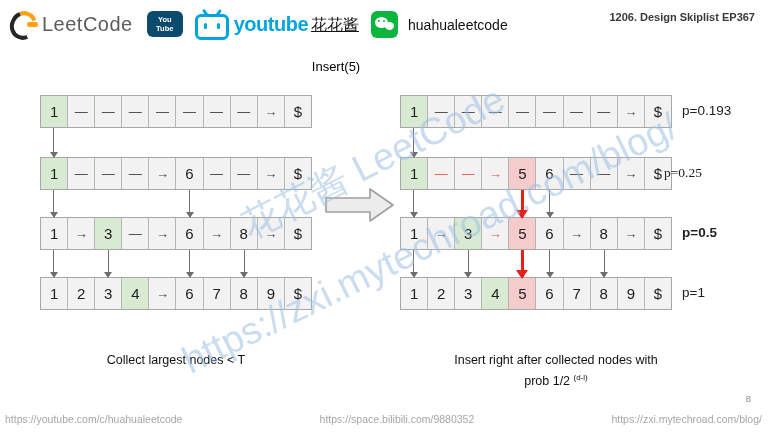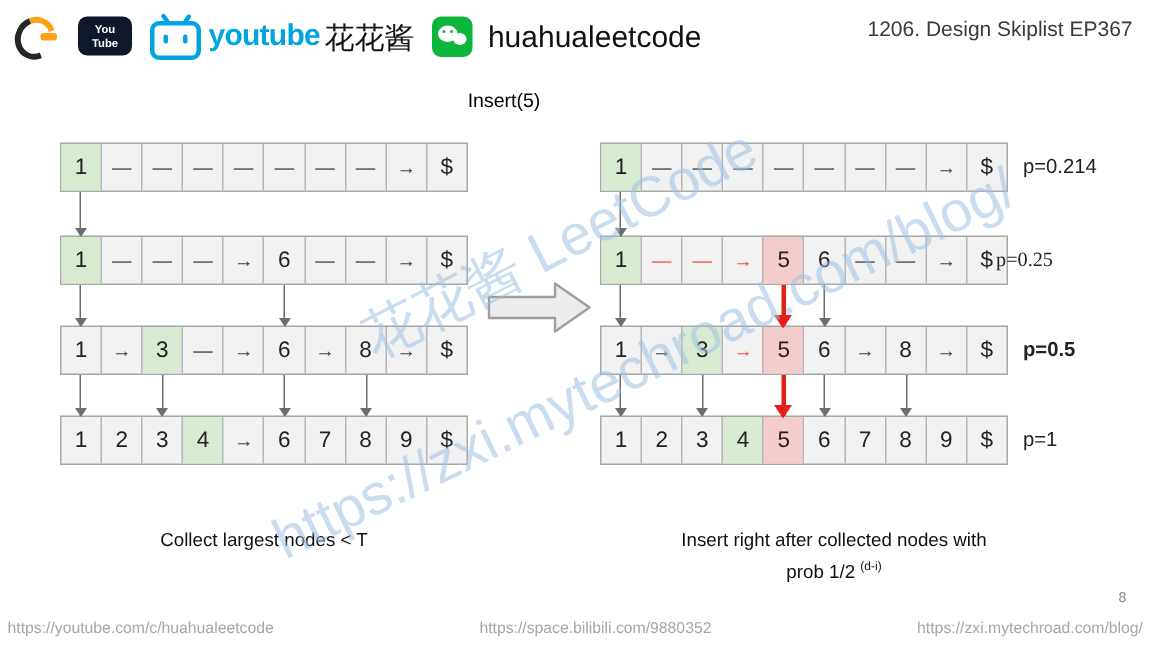--- a/index.html
+++ b/index.html
@@ -8,39 +8,39 @@
     overflow:hidden; font-family:"Liberation Sans", sans-serif; margin:0 auto;
   }
   
   #header { position:absolute; top:6px; left:8px; height:36px; display:flex; align-items:center; }
   .lc-icon { position:relative; width:30px; height:32px; }
   .lc-ring { position:absolute; left:2px; top:3px; width:19px; height:21px;
     border:4.5px solid #262626; border-radius:50%;
     border-right-color:transparent; border-top-color:#ffa116; transform:rotate(24deg); }
   .lc-dash { position:absolute; right:0px; top:14px; width:11px; height:4.5px; background:#ffa116; border-radius:2px; }
   .lc-text { font-size:20px; color:#5c5c5c; letter-spacing:0.5px; margin-left:4px; }
-  .yt-badge { width:36px; height:26px; margin-left:14px; background:#0f172a; border-radius:6px;
+  .yt-badge { width:36px; height:26px; margin-left:14px; background:#0c4a6e; border-radius:6px;
     color:#fff; font-weight:bold; font-size:7.5px; line-height:9px; display:flex; flex-direction:column;
     align-items:center; justify-content:center; }
   .bili-group { display:flex; align-items:center; margin-left:12px; }
   .bili-tv { position:relative; width:28px; height:20px; border:3px solid #00a5e0; border-radius:6px; background:#fff; margin-top:6px; }
   .bili-tv .ant { position:absolute; width:2.5px; height:8px; background:#00a5e0; border-radius:2px; top:-8px; }
   .bili-tv .ant.l { left:6px; transform:rotate(-35deg); }
   .bili-tv .ant.r { right:6px; transform:rotate(35deg); }
   .bili-tv .eye { position:absolute; width:3px; height:6px; background:#00a5e0; border-radius:2px; top:6px; }
   .bili-tv .eye.l { left:6px; } .bili-tv .eye.r { right:6px; }
   .bili-text { font-size:20px; font-weight:bold; color:#00a5e0; margin-left:5px; letter-spacing:-0.5px; }
-  .huahua-text { font-size:20px; color:#141414; margin-left:3px; margin-top:2px; }
+  .huahua-text { font-size:16px; color:#141414; margin-left:3px; margin-top:2px;text-decoration:underline; }
   .wx-badge { position:relative; width:27px; height:27px; background:#0cb53b; border-radius:6px; margin-left:12px; }
   .wx-badge .b1 { position:absolute; left:4px; top:6px; width:13px; height:11px; background:#fff; border-radius:50%; }
   .wx-badge .b2 { position:absolute; left:14px; top:11px; width:9px; height:8px; background:#fff; border-radius:50%; }
   .wx-badge .d { position:absolute; width:2px; height:2px; background:#0cb53b; border-radius:50%; top:9px; }
   .wx-badge .d.l { left:7px; } .wx-badge .d.r { left:12px; }
-  .account-text { font-size:20px; color:#111; margin-left:10px; margin-top:2px; }
-  #episode { position:absolute; top:11px; right:13px; font-size:14px; font-weight:normal; color:#3a3a3a; }
+  .account-text { font-size:14px; color:#111; margin-left:10px; margin-top:2px; }
+  #episode { position:absolute; top:11px; right:13px; font-size:11px; font-weight:bold; color:#3a3a3a; }
   
   #slide-title { position:absolute; top:59px; left:0; width:672px; text-align:center; font-size:13px; color:#000; }
   .caption { position:absolute; top:328px; font-size:12.5px; color:#111; text-align:center; line-height:17px;margin-top:24px; }
   #caption-left { left:24px; width:304px; }
   #caption-right { left:412px; width:288px; }
   #caption-right sup { font-size:8px; }
   
   .srow { position:absolute; display:flex; box-sizing:border-box; background:#f2f2f2;
     border:1px solid #a8a8a8; z-index:1; }
   .cell { flex:1; display:flex; align-items:center; justify-content:center;
@@ -72,20 +72,21 @@
 </head>
 <body>
 
 <div id="slide">
 
   <div id="header">
     <span class="lc-icon">
       <span class="lc-ring"></span>
       <span class="lc-dash"></span>
     </span>
+    <span class="lc-text">LeetCode</span>
     <span class="yt-badge">
       <span>You</span>
       <span>Tube</span>
     </span>
     <span class="bili-group">
       <span class="bili-tv">
         <span class="ant l"></span>
         <span class="ant r"></span>
         <span class="eye l"></span>
         <span class="eye r"></span>
@@ -211,21 +212,21 @@
       </div>
       <div class="conn" style="left: 413.1px; top: 128px; height: 29px;"></div>
       <div class="conn" style="left: 413.1px; top: 190px; height: 27px;"></div>
       <div class="conn red" style="left: 520.65px; top: 190px; height: 27px;"></div>
       <div class="conn" style="left: 549.1px; top: 190px; height: 27px;"></div>
       <div class="conn" style="left: 413.1px; top: 250px; height: 27px;"></div>
       <div class="conn" style="left: 467.5px; top: 250px; height: 27px;"></div>
       <div class="conn red" style="left: 520.65px; top: 250px; height: 27px;"></div>
       <div class="conn" style="left: 549.1px; top: 250px; height: 27px;"></div>
       <div class="conn" style="left: 603.5px; top: 250px; height: 27px;"></div>
-      <div class="plabel" style="left: 682px; top: 103px;">p=0.214</div>
+      <div class="plabel" style="left: 682px; top: 103px;">p=0.193</div>
       <div class="plabel" style="left: 664px; top: 165px; font-family: Liberation Serif, serif;">p=0.25</div>
       <div class="plabel" style="left: 682px; top: 225px; font-weight: bold;">p=0.5</div>
       <div class="plabel" style="left: 682px; top: 285px;">p=1</div>
     </div>
 
   <svg id="transform-arrow" width="72" height="38" viewBox="0 0 72 38">
     <polygon points="2,12 46,12 46,3 69,19 46,35 46,26 2,26" fill="#ececec" stroke="#9e9e9e" stroke-width="1.6" stroke-linejoin="round"></polygon>
   </svg>
 
   <div id="caption-left" class="caption">Collect largest nodes &lt; T</div>

